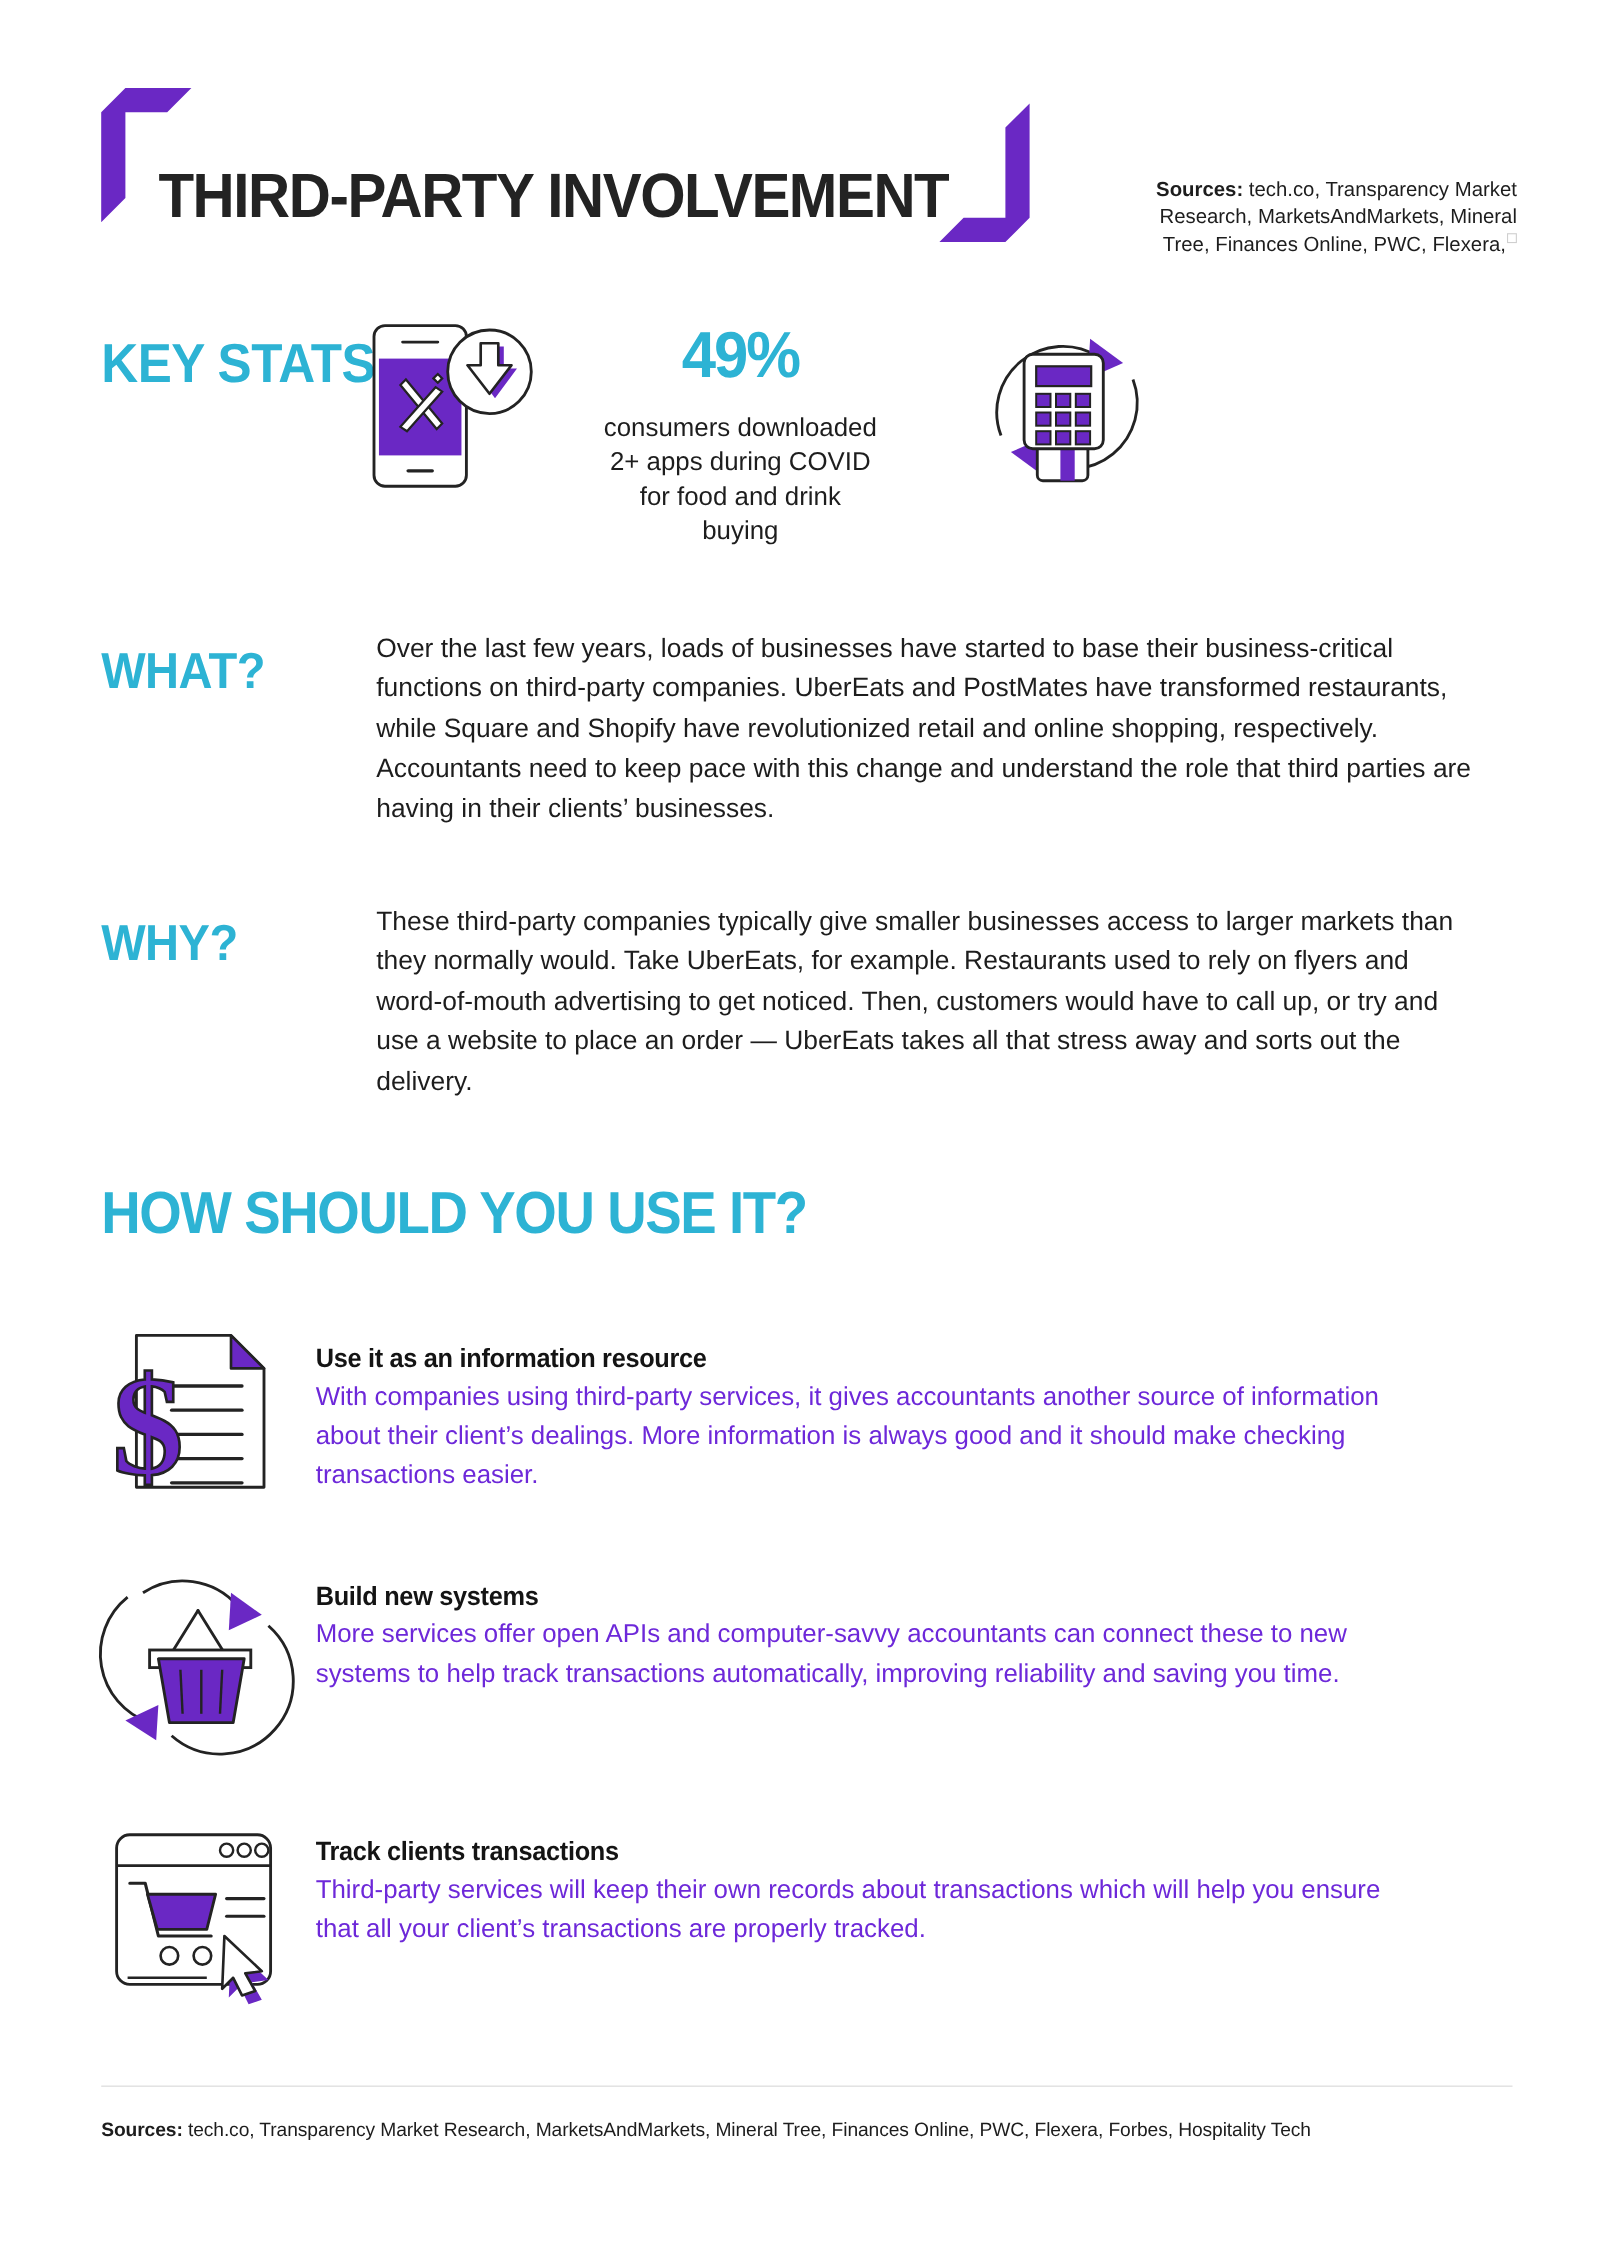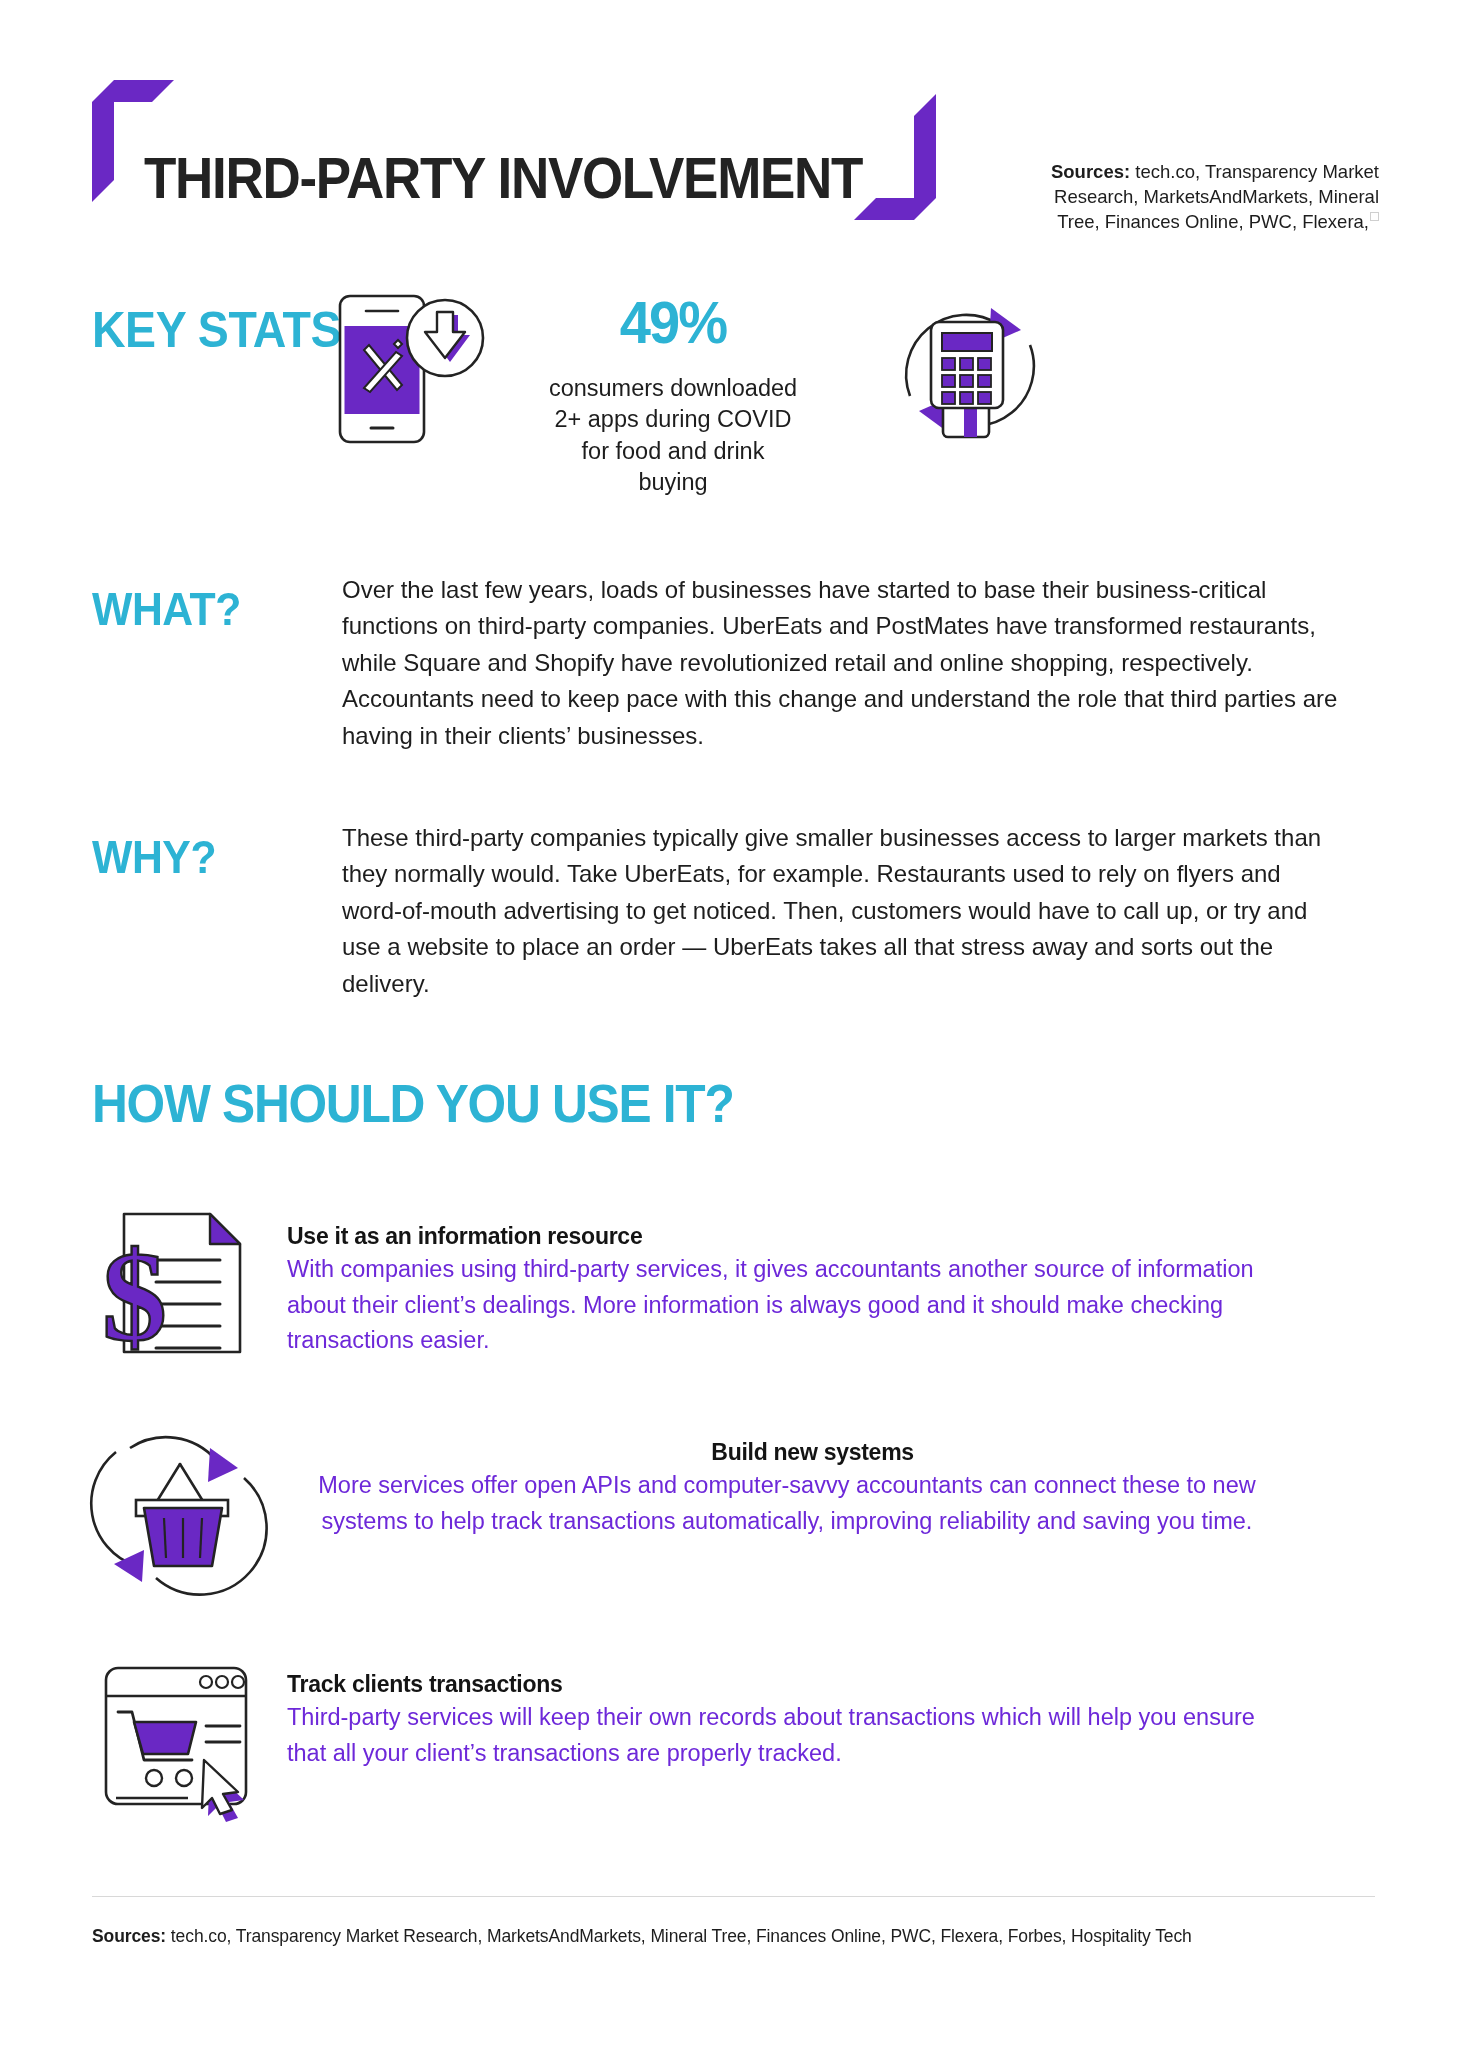--- a/index.html
+++ b/index.html
@@ -157,21 +157,21 @@
 
   
   .how-item {
     position: absolute;
     left: 92px;
     width: 1290px;
     display: flex;
     align-items: flex-start;
   }
   .how-1 { top: 1202px; }
-  .how-2 { top: 1418px; text-align: center; }
+  .how-2 { top: 1418px; }
   .how-3 { top: 1650px; }
   .how-ico {
     flex: 0 0 195px;
     height: 160px;
     position: relative;
   }
   .how-txt {
     flex: 1 1 auto;
     padding-top: 20px;
   }

